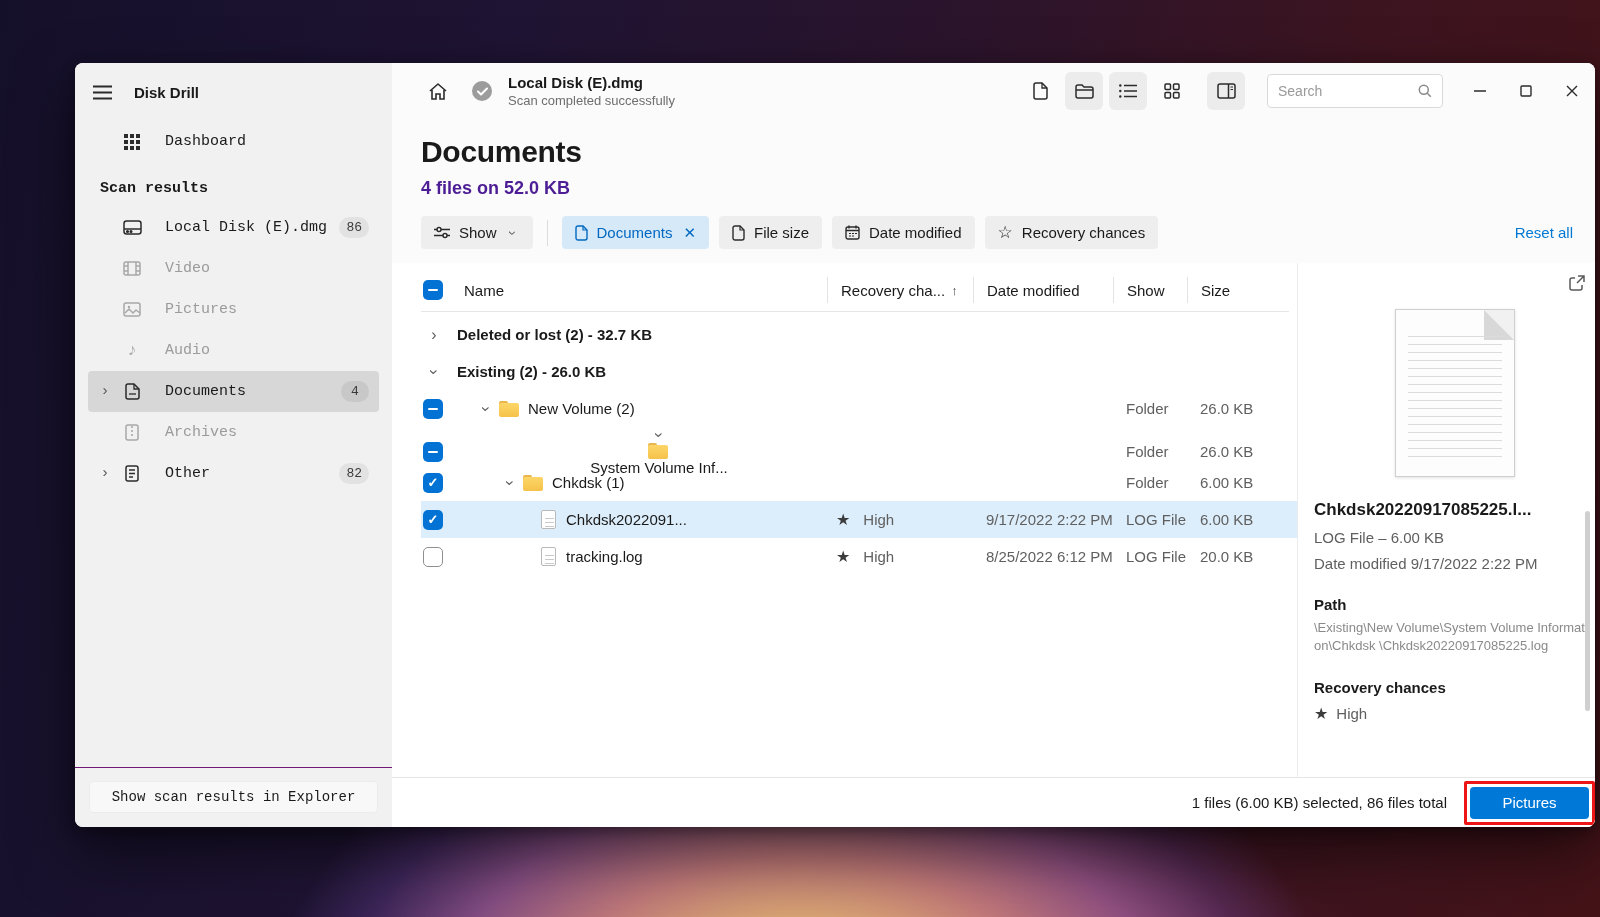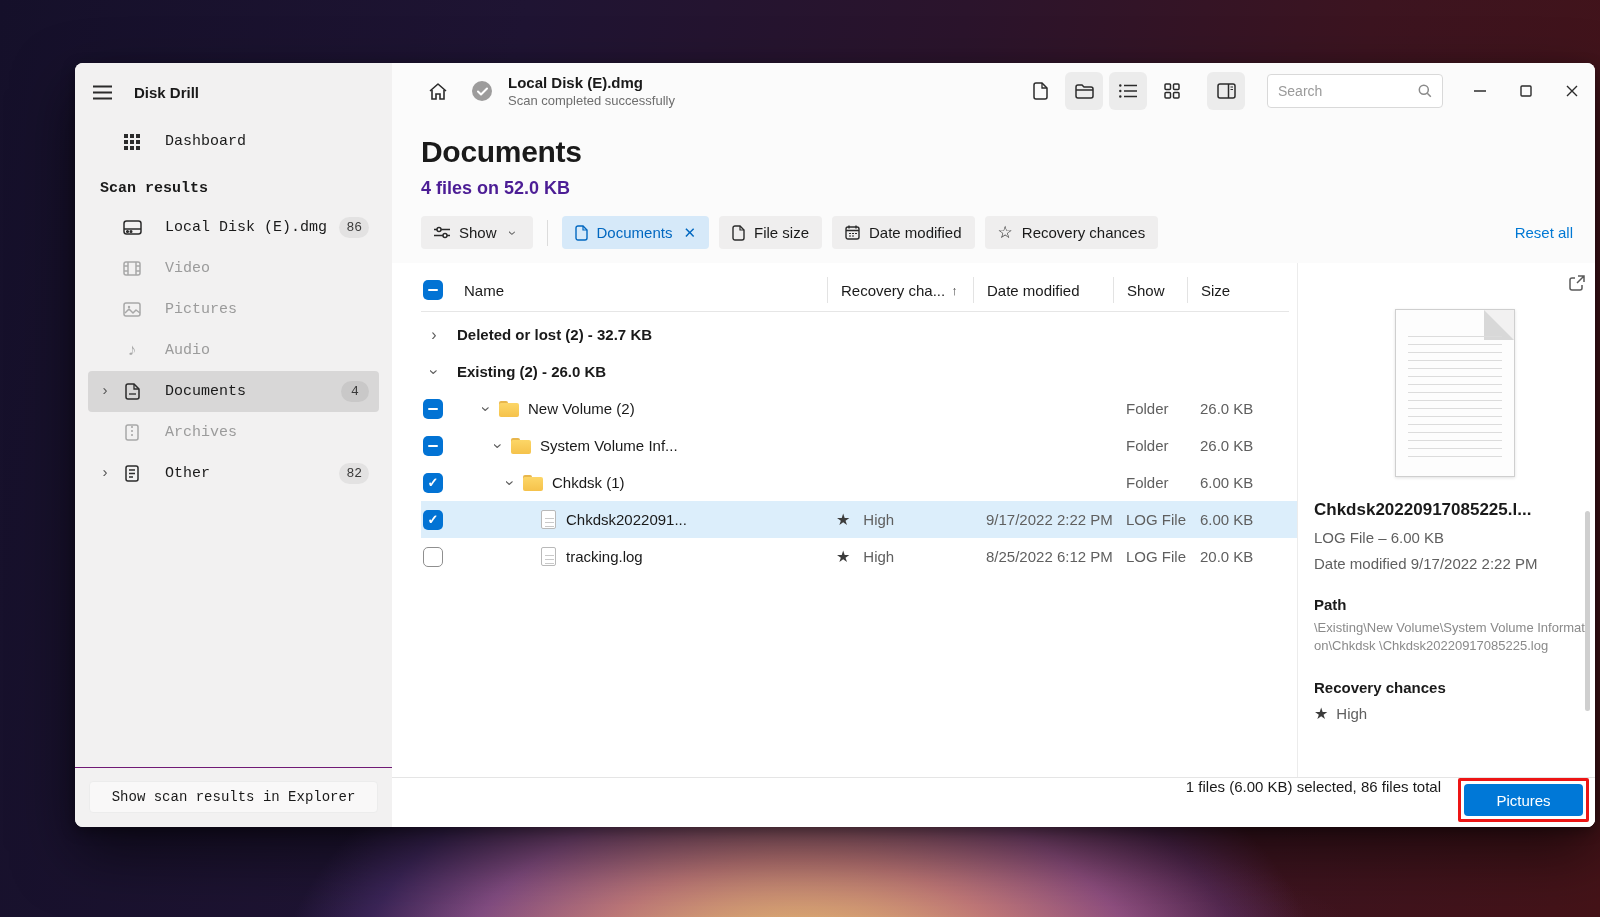--- a/index.html
+++ b/index.html
@@ -94,21 +94,21 @@
   .preview::before { content:""; position:absolute; top:0; right:0; border-style:solid; border-width:0 30px 30px 0; border-color:#fff #f2f1f1 #d8d8d8 #fff; }
   .preview .lines { position:absolute; left:12px; right:12px; top:26px; bottom:14px;
     background:repeating-linear-gradient(180deg, #dcdcdc 0 1px, transparent 1px 8px); }
   .d-name { font-size:17px; font-weight:700; margin:23px 0 0; white-space:nowrap; overflow:hidden; }
   .d-meta { font-size:15px; color:#5f5f5f; margin-top:9px; }
   .d-h { font-size:15px; font-weight:700; margin-top:24px; }
   .d-path { font-size:13px; color:#8a8a8a; margin-top:6px; line-height:1.4; word-break:break-all; }
   .d-rec-item { display:flex; align-items:center; gap:8px; margin-top:8px; color:#5f5f5f; font-size:15px; }
   .d-scroll { position:absolute; right:5px; top:248px; width:5px; height:200px; border-radius:3px; background:#cfcfcf; }
   
-  .footer { height:50px; border-top:1px solid #e5e5e5; background:#fff; display:flex; align-items:flex-start; justify-content:flex-end; padding-right:6px; flex-shrink:0; }
+  .footer { height:50px; border-top:1px solid #e5e5e5; background:#fff; display:flex; align-items:center; justify-content:flex-end; flex-shrink:0; }
   .status-text { font-size:15px; color:#1a1a1a; margin-right:17px; }
   .annotation { border:3px solid #ed1515; padding:3px; border-radius:2px; }
   .recover-btn { width:119px; height:32px; background:#0078d7; border:none; border-radius:4px; color:#fff; font-size:15px; font-family:inherit; cursor:pointer; }
   svg { display:block; }
 </style>
 </head>
 <body>
 
 <div class="window">
 
@@ -413,21 +413,21 @@
             <span class="label">New Volume (2)</span>
           </span>
           <span></span>
             <span></span>
           <span class="cellpad">Folder</span>
           <span class="cellpad">26.0 KB</span>
         </div>
 
         <div class="frow">
           <span class="cb ind"></span>
-          <span class="namecell" style="padding-left:34px;">
+          <span class="namecell" style="padding-left:34px;flex-direction:column;">
             <span class="chev down">›</span>
             <span class="folder-ic"></span>
             <span class="label">System Volume Inf...</span>
           </span>
           <span></span>
             <span></span>
           <span class="cellpad">Folder</span>
           <span class="cellpad">26.0 KB</span>
         </div>
 

